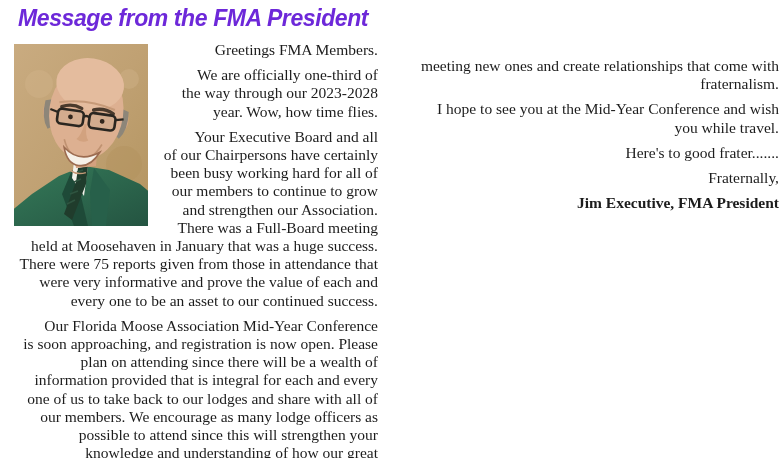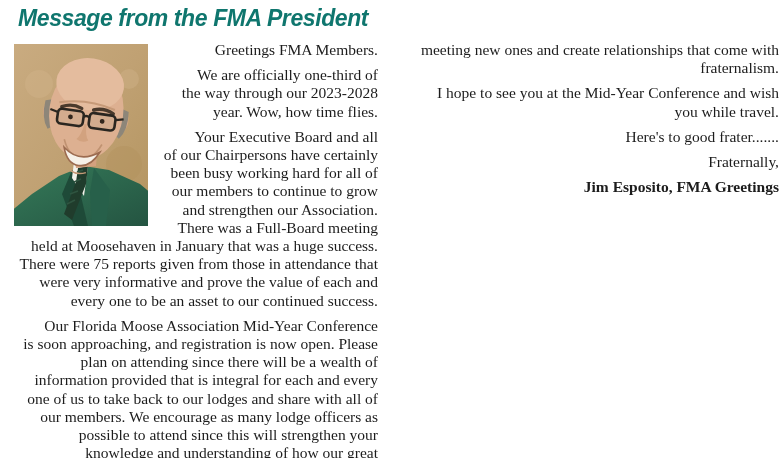--- a/index.html
+++ b/index.html
@@ -12,30 +12,30 @@
     font-family: "Liberation Serif", serif;
     color: #1c1c1c;
   }
   .page-title {
     margin: 5px 0 9px 18px;
     font-family: "Liberation Sans", sans-serif;
     font-weight: bold;
     font-style: italic;
     font-size: 23px;
     letter-spacing: -0.4px;
-    color: #0f766e;
+    color: #6d28d9;
   }
   .columns {
     display: flex;
     padding-left: 14px;
     gap: 13px;
     align-items: flex-start;
   }
   .col-left  { width: 364px; }
-  .col-right { width: 388px; }
+  .col-right { width: 388px; margin-top: 16px; }
   .body-text p {
     margin: 0 0 7px 0;
     font-size: 15.5px;
     line-height: 18.2px;
     text-align: right;
   }
   .body-text p.indent { text-indent: 22px; }
   .signature { font-weight: bold; }
   .president-photo {
     float: left;
@@ -126,17 +126,17 @@
       <p class="indent">We are officially one-third of the way through our 2023-2028 year. Wow, how time flies.</p>
       <p class="indent">Your Executive Board and all of our Chairpersons have certainly been busy working hard for all of our members to continue to grow and strengthen our Association. There was a Full-Board meeting held at Moosehaven in January that was a huge success. There were 75 reports given from those in attendance that were very informative and prove the value of each and every one to be an asset to our continued success.</p>
       <p class="indent">Our Florida Moose Association Mid-Year Conference is soon approaching, and registration is now open. Please plan on attending since there will be a wealth of information pro­vided that is integral for each and every one of us to take back to our lodges and share with all of our members. We encourage as many lodge officers as possible to attend since this will strengthen your knowledge and understanding of how our great Association functions through the collective efforts of ALL. You will reunite with old friends while</p>
     </div>
 
     <div class="col-right body-text">
       <p>meeting new ones and create relationships that come with frater­nalism.</p>
       <p class="indent">I hope to see you at the Mid-Year Conference and wish you while travel.</p>
       <p class="indent">Here's to good frater.......</p>
       <p>Fraternally,</p>
-      <p class="signature">Jim Esposito, FMA Greetings</p>
+      <p class="signature">Jim Executive, FMA President</p>
     </div>
 
   </div>
 </div>
 
 </body></html>

